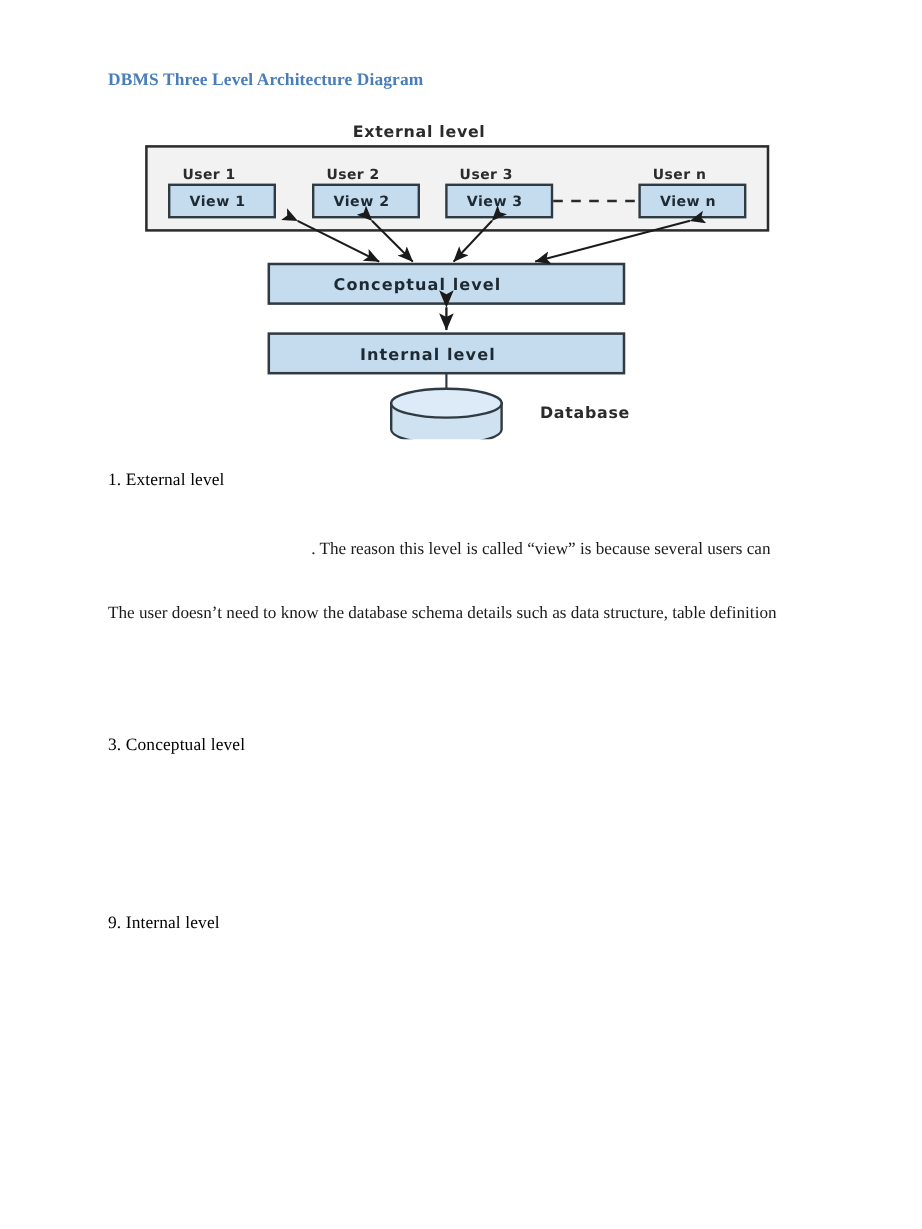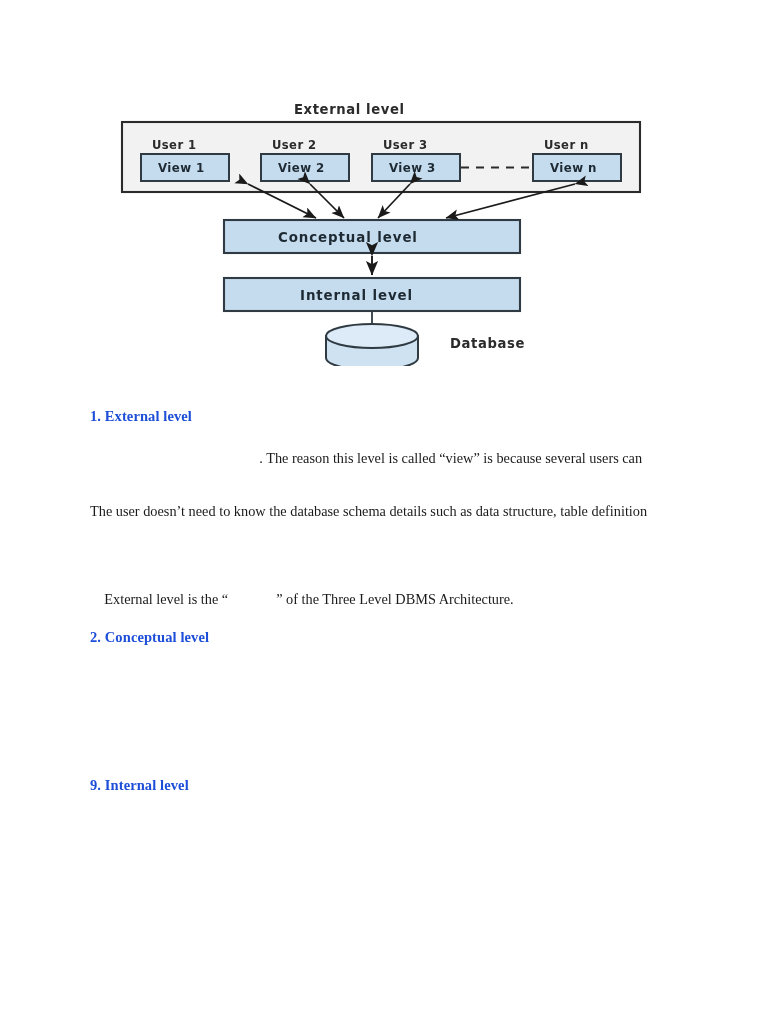--- a/index.html
+++ b/index.html
@@ -33,26 +33,25 @@
     font-weight: bold;
     font-size: 14.5px;
     color: #4a7ebb;
     letter-spacing: 0.1px;
     white-space: nowrap;
   }
   .section-heading {
     position: absolute;
     left: 90px;
     font-family: "Liberation Serif", serif;
-    font-weight: bold;
+    font-weight: normal;
     font-size: 14.5px;
-    color: #1d4ed8;
+    color: #000000;
     letter-spacing: 0.1px;
     white-space: nowrap;
-    margin-top: 16px;
   }
   #sec-1 { top: 392px; }
   #sec-2 { top: 613px; }
   #sec-3 { top: 761px; }
 
   
   .body-par {
     position: absolute;
     left: 90px;
     font-family: "Liberation Serif", serif;
@@ -102,20 +101,21 @@
     fill: #1e2a33;
     font-size: 13.4px;
     letter-spacing: 0.9px;
   }
 </style>
 </head>
 <body>
 
 <div class="page">
 
+  <div class="doc-title">DBMS Three Level Architecture Diagram</div>
 
   <div class="diagram">
     <svg width="540" height="270" viewBox="0 0 540 270" xmlns="http://www.w3.org/2000/svg">
       <defs>
         <marker id="ah" markerWidth="9" markerHeight="9" refX="7.4" refY="3.2" orient="auto" markerUnits="strokeWidth">
           <path d="M0,0 L7.6,3.2 L0,6.4 L1.7,3.2 Z" fill="#1a1a1a"></path>
         </marker>
         <marker id="ah2" markerWidth="9" markerHeight="9" refX="7.4" refY="3.2" orient="auto" markerUnits="strokeWidth">
           <path d="M0,0 L7.6,3.2 L0,6.4 L1.7,3.2 Z" fill="#1a1a1a"></path>
         </marker>
@@ -167,21 +167,18 @@
   </div>
 
   <div class="section-heading" id="sec-1">1. External level</div>
 
   <div class="body-par" id="par-1">
     <span class="gap-inline gap-lead"></span><span>. The reason this level is called “view” is because several users can</span>
   </div>
 
   <div class="body-par" id="par-2">The user doesn’t need to know the database schema details such as data structure, table definition</div>
 
-  <div class="body-par" id="par-3">
-    <span>External level is the “</span><span class="gap-inline gap-quote"></span><span>” of the Three Level DBMS Architecture.</span>
-  </div>
 
-  <div class="section-heading" id="sec-2">2. Conceptual level</div>
+  <div class="section-heading" id="sec-2">3. Conceptual level</div>
 
   <div class="section-heading" id="sec-3">9. Internal level</div>
 
 </div>
 
 </body></html>

